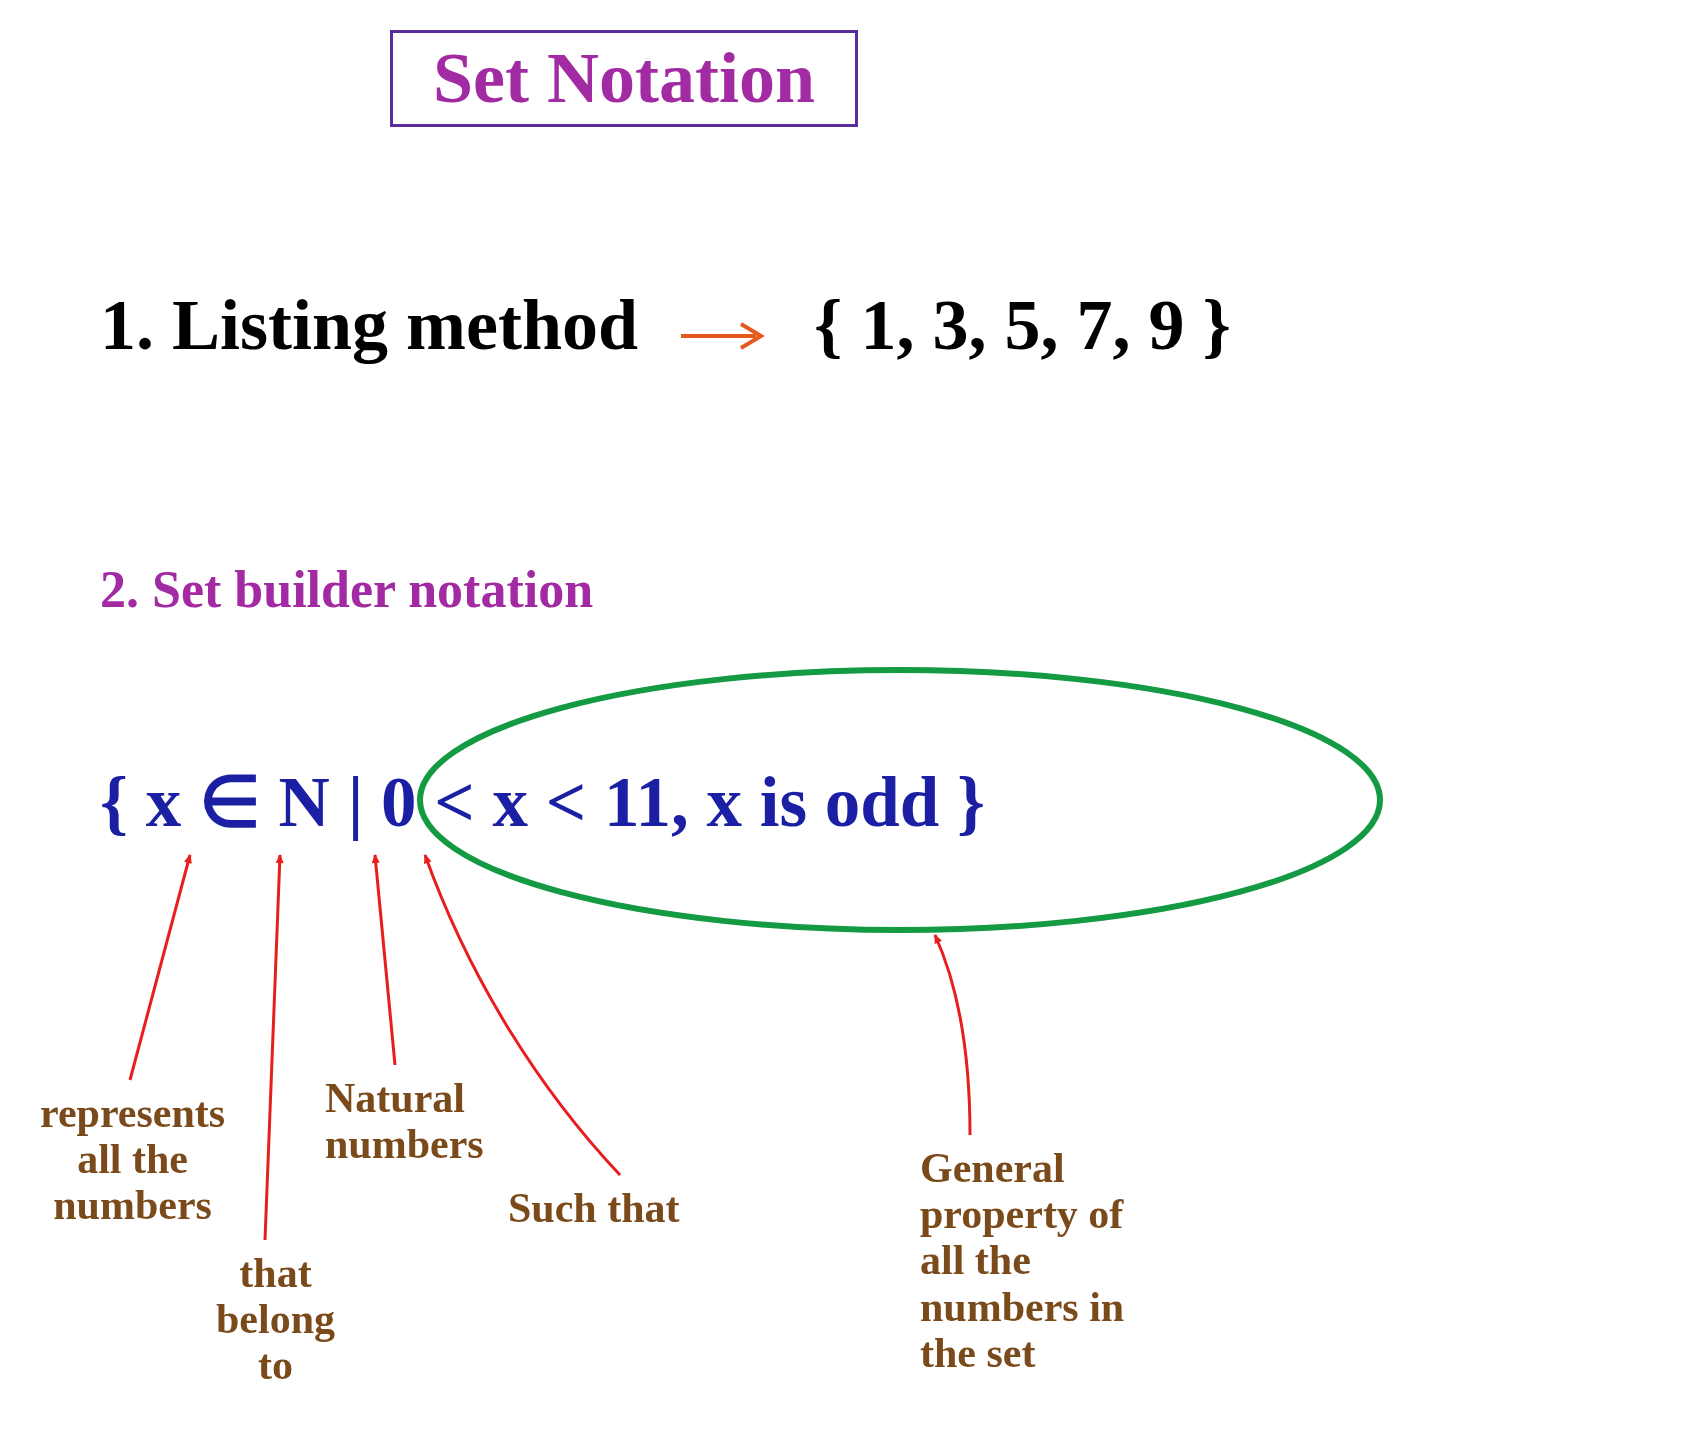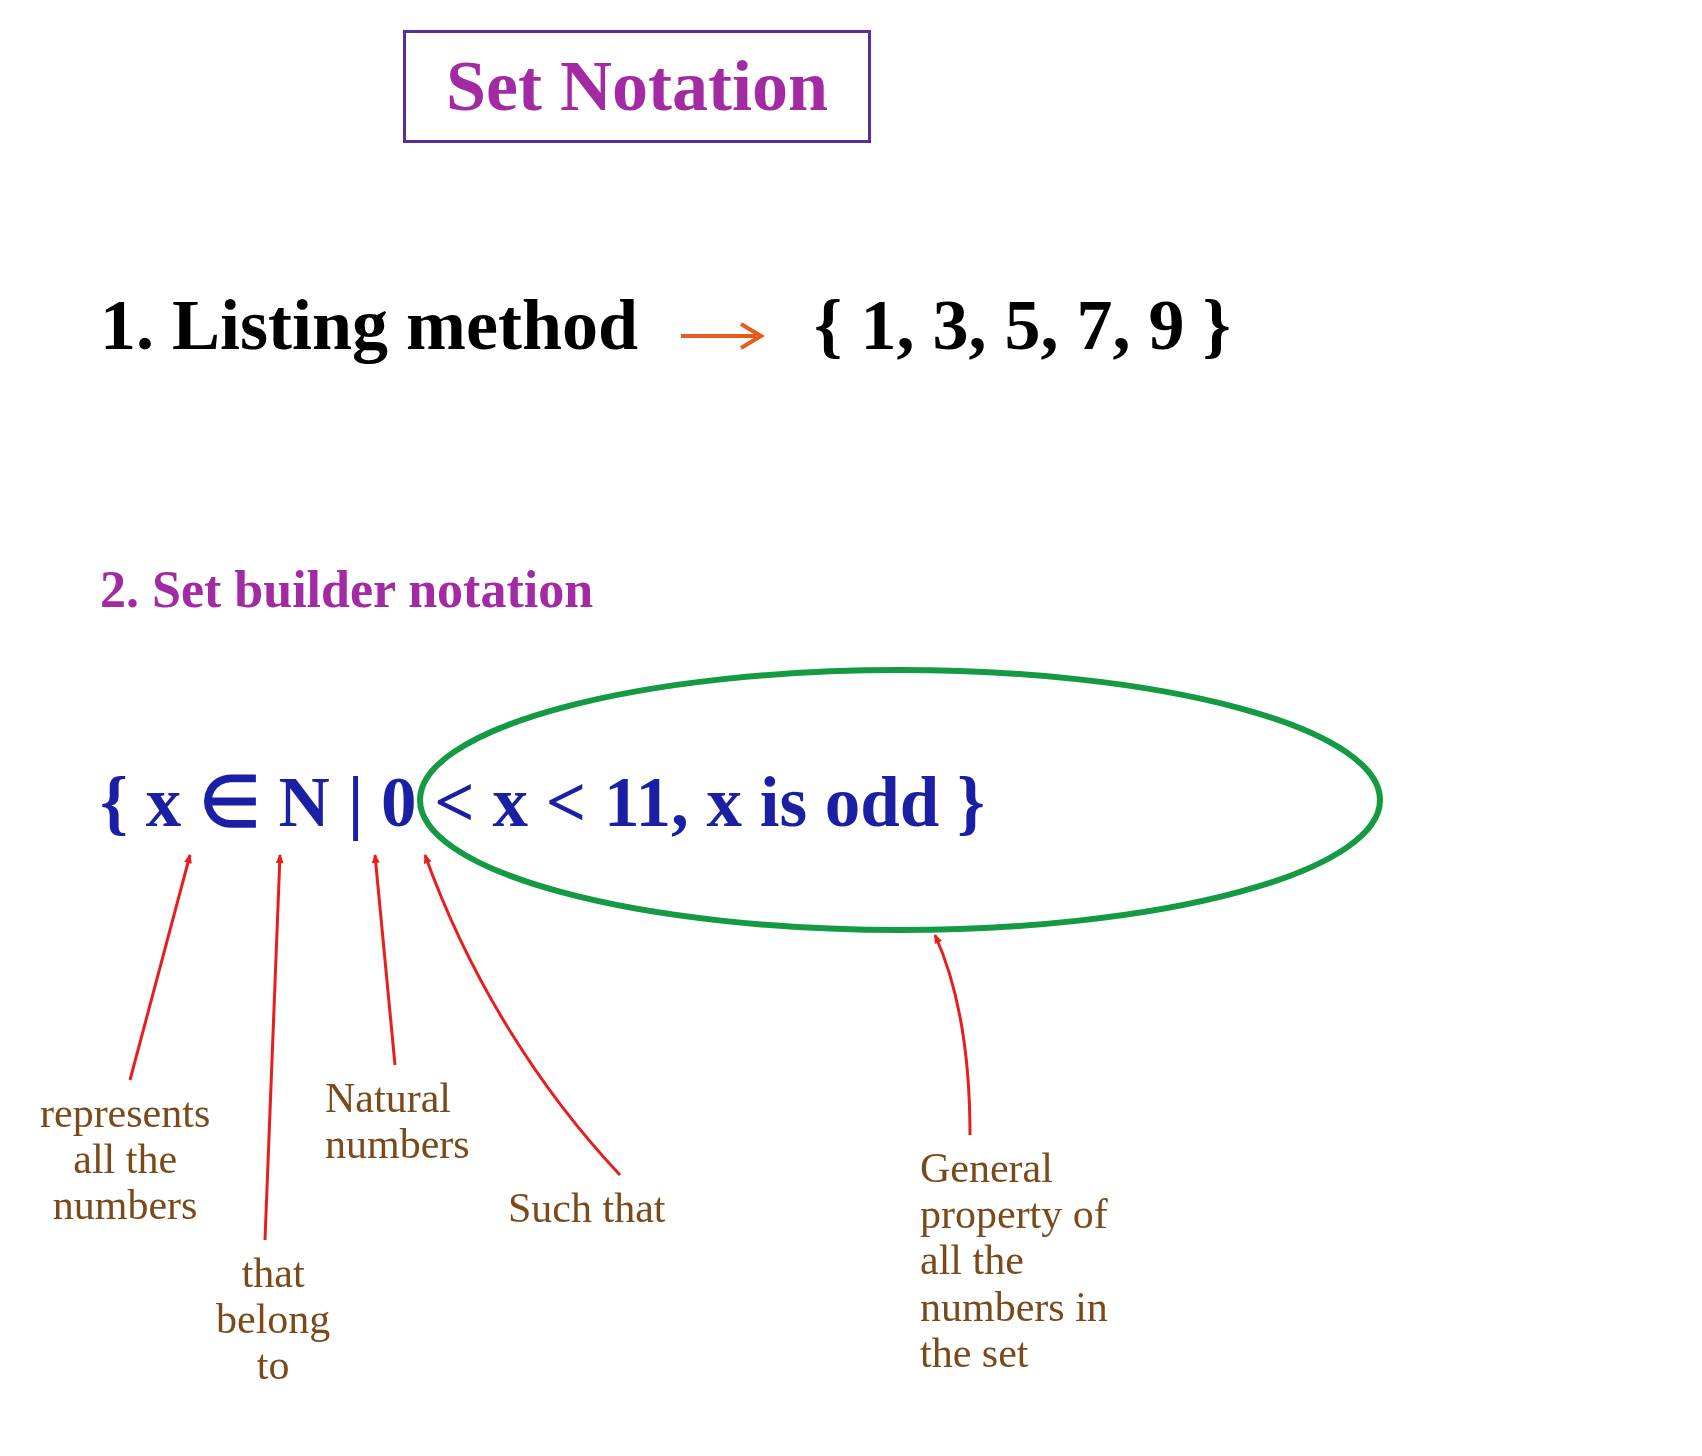--- a/index.html
+++ b/index.html
@@ -10,25 +10,24 @@
     background: #ffffff;
     font-family: "Times New Roman", Times, serif;
     position: relative;
     overflow: hidden;
   }
   .title-box {
     position: absolute;
     left: 390px;
     top: 30px;
     border: 3px solid #5a2d9c;
-    padding: 12px 40px;
+    padding: 4px 40px;
     color: #a22aa2;
     font-size: 72px;
     font-weight: bold;
-    margin-left: 13px;
   }
   .listing-line {
     position: absolute;
     left: 100px;
     top: 284px;
     font-size: 72px;
     font-weight: bold;
     color: #000000;
     white-space: nowrap;
   }
@@ -54,21 +53,21 @@
     color: #1a1fa3;
     white-space: nowrap;
   }
   .builder-line .elem {
     font-family: "Times New Roman", serif;
   }
   .ann {
     position: absolute;
     color: #7a4a1a;
     font-size: 42px;
-    font-weight: normal;
+    font-weight: bold;
     line-height: 1.1;
     text-align: left;
   }
   svg.overlay {
     position: absolute;
     left: 0;
     top: 0;
     width: 1702px;
     height: 1456px;
     pointer-events: none;

